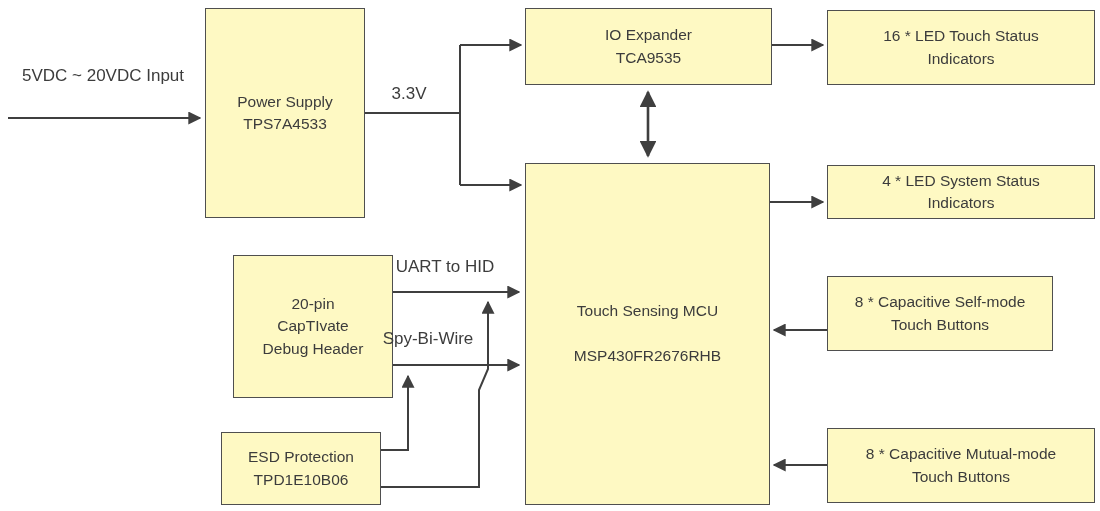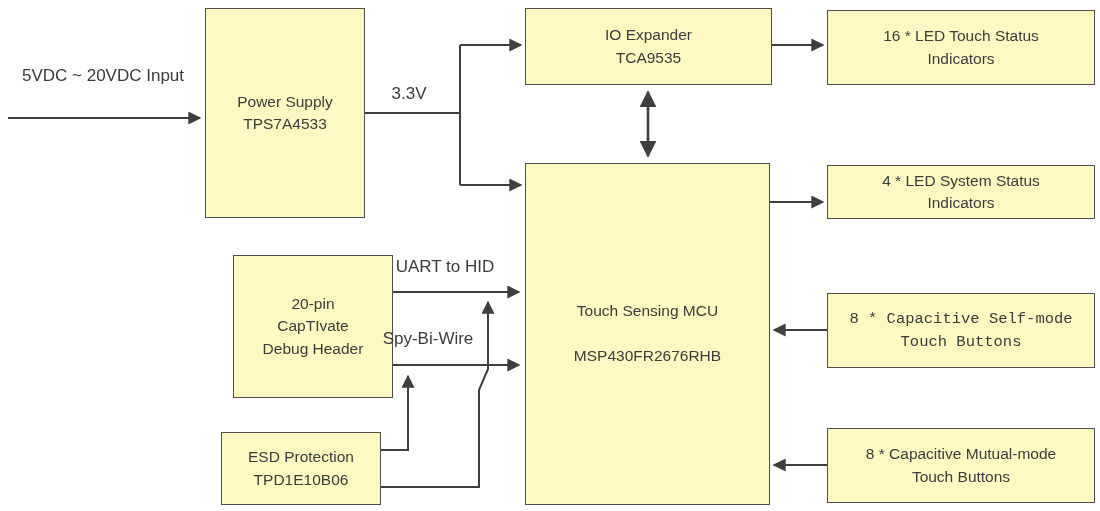--- a/index.html
+++ b/index.html
@@ -30,21 +30,21 @@
     line-height:20px;
     text-align:center;
     white-space:nowrap;
   }
   
   #b-power   {left:205px;top:8px;  width:160px;height:210px;}
   #b-io      {left:525px;top:8px;  width:247px;height:77px;}
   #b-ledtouch{left:827px;top:10px; width:268px;height:75px;}
   #b-mcu     {left:525px;top:163px;width:245px;height:342px;}
   #b-ledsys  {left:827px;top:165px;width:268px;height:54px;}
-  #b-self    {left:827px;top:293px;width:268px;height:75px;font-family:Liberation Mono, monospace;}
+  #b-self    {left:827px;top:276px;width:226px;height:75px;}
   #b-mutual  {left:827px;top:428px;width:268px;height:75px;}
   #b-debug   {left:205px;top:255px;width:160px;height:143px;margin-left:28px;}
   #b-esd     {left:221px;top:432px;width:160px;height:73px;}
   
   #l-input{left:4px;  top:66px; width:198px;}
   #l-3v3  {left:384px;top:84px; width:50px;text-align:center;}
   #l-uart {left:365px;top:257px;width:160px;}
   #l-spy  {left:348px;top:329px;width:160px;}
 </style>
 </head>

